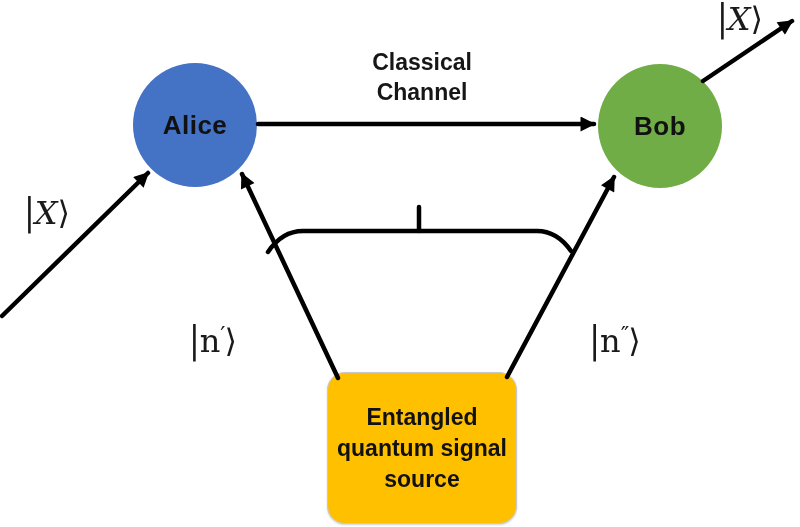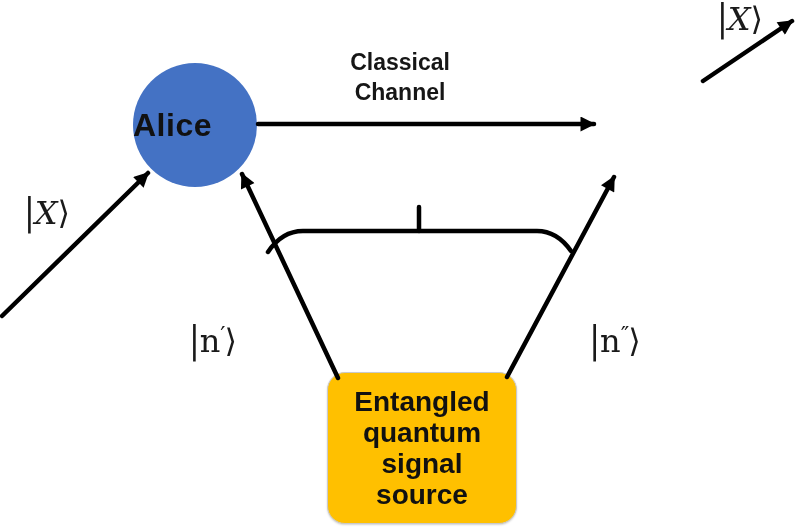--- a/index.html
+++ b/index.html
@@ -2,41 +2,41 @@
 <html><head>
 <meta charset="utf-8">
 <style>
   html,body{margin:0;padding:0;background:#ffffff;}
   .canvas{
     position:relative;width:800px;height:527px;background:#ffffff;overflow:hidden;
     font-family:"Liberation Sans",sans-serif;color:#1b1b1b;
   }
   .node{
     position:absolute;width:124px;height:124px;border-radius:50%;
-    display:flex;align-items:center;
-    font-weight:700;font-size:32px;color:#111;letter-spacing:0.5px;
+    display:flex;align-items:center;justify-content:center;
+    font-weight:700;font-size:26px;color:#111;letter-spacing:0.5px;
   }
   .node-alice{left:133px;top:63px;background:#4472C4;}
   .node-bob{left:598px;top:64px;background:#70AD47;}
   .source-box{
     position:absolute;left:327px;top:372px;width:188px;height:150px;
     background:#FFC000;border:1px solid #c9c9c9;border-radius:18px;
     box-shadow:0 1px 2px rgba(0,0,0,0.18);
     display:flex;align-items:center;justify-content:center;
   }
   .source-text{
-    font-weight:700;font-size:28px;line-height:31px;text-align:center;
+    font-weight:700;font-size:23px;line-height:31px;text-align:center;
     white-space:pre-line;color:#111;
   }
   .float-label{
     position:absolute;transform:translate(-50%,0);
     font-weight:700;font-size:23px;line-height:30px;text-align:center;
     white-space:pre-line;color:#161616;
   }
-  .label-classical{left:400px;top:47px;}
+  .label-classical{left:422px;top:47px;}
   .label-quantum{left:417px;top:148px;}
   .ket{
     position:absolute;transform:translate(-50%,-50%);
     font-family:"DejaVu Serif","Liberation Serif",serif;
     font-size:32px;color:#1a1a1a;white-space:nowrap;line-height:1;
   }
   .ket-x-in{left:47px;top:212px;}
   .ket-x-out{left:740px;top:18px;}
   .ket-n-prime{left:213px;top:340px;}
   .ket-n-dprime{left:615px;top:340px;}
@@ -46,20 +46,23 @@
   .ket .prime{font-size:0.72em;vertical-align:0.45em;letter-spacing:-1px;}
   svg.wires{position:absolute;left:0;top:0;pointer-events:none;}
 </style>
 </head>
 <body>
 
 <div class="canvas">
 
   <div class="node node-alice">
     <span>Alice</span>
+  </div>
+  <div class="node node-bob">
+    <span>Bob</span>
   </div>
   <div class="source-box">
     <span class="source-text">Entangled
 quantum signal
 source</span>
   </div>
 
   <div class="float-label label-classical">Classical
 Channel</div>
 

